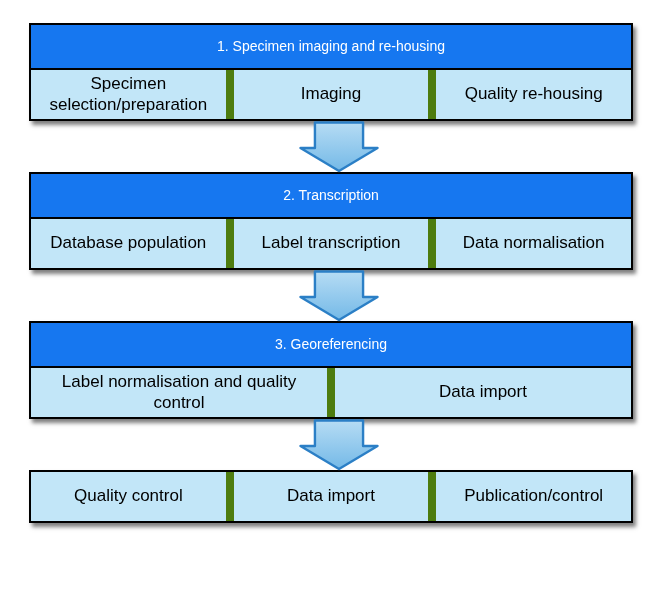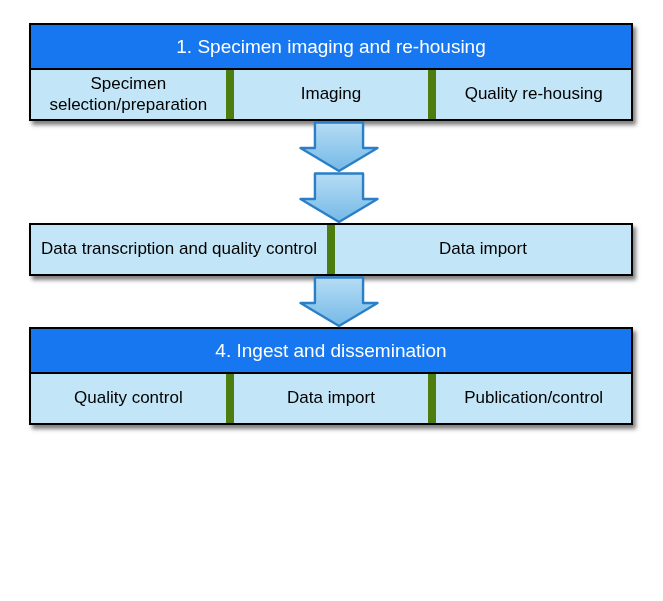--- a/index.html
+++ b/index.html
@@ -28,21 +28,21 @@
     box-shadow: 3px 4px 4px rgba(0,0,0,0.5);
     background: #c2e6f8;
   }
   .stage-header {
     height: 43px;
     line-height: 43px;
     border-bottom: 2px solid #000000;
     background: #1677f0;
     color: #ffffff;
     text-align: center;
-    font-size: 19px;
+    font-size: 14px;
     white-space: nowrap;
   }
   .stage-row {
     display: flex;
     height: 49px;
     background: #c2e6f8;
   }
   .cell {
     flex: 1 1 0;
     display: flex;
@@ -87,54 +87,62 @@
         <defs>
           <linearGradient id="grad-a1" x1="0" y1="0" x2="0" y2="1">
             <stop offset="0" stop-color="#b6dcf4"></stop>
             <stop offset="1" stop-color="#74b9e7"></stop>
           </linearGradient>
         </defs>
         <polygon points="17,1.5 67,1.5 67,28 82,28 42,52 2,28 17,28" fill="url(#grad-a1)" stroke="#2b7fc6" stroke-width="2.5" stroke-linejoin="round"></polygon>
       </svg>
     </div>
 
+    <div class="stage">
+      <div class="stage-header">2. Transcription</div>
+      <div class="stage-row">
+        <div class="cell">Database population</div>
+        <div class="cell">Label transcription</div>
+        <div class="cell">Data normalisation</div>
+      </div>
+    </div>
 
     <div class="arrow-gap">
       <svg width="82" height="52" viewBox="0 0 84 54">
         <defs>
           <linearGradient id="grad-a2" x1="0" y1="0" x2="0" y2="1">
             <stop offset="0" stop-color="#b6dcf4"></stop>
             <stop offset="1" stop-color="#74b9e7"></stop>
           </linearGradient>
         </defs>
         <polygon points="17,1.5 67,1.5 67,28 82,28 42,52 2,28 17,28" fill="url(#grad-a2)" stroke="#2b7fc6" stroke-width="2.5" stroke-linejoin="round"></polygon>
       </svg>
     </div>
 
     <div class="stage">
+      <div class="stage-header">3. Georeferencing</div>
       <div class="stage-row">
-        <div class="cell">Data transcription and quality control</div>
+        <div class="cell">Label normalisation and quality control</div>
         <div class="cell">Data import</div>
       </div>
     </div>
 
     <div class="arrow-gap">
       <svg width="82" height="52" viewBox="0 0 84 54">
         <defs>
           <linearGradient id="grad-a3" x1="0" y1="0" x2="0" y2="1">
             <stop offset="0" stop-color="#b6dcf4"></stop>
             <stop offset="1" stop-color="#74b9e7"></stop>
           </linearGradient>
         </defs>
         <polygon points="17,1.5 67,1.5 67,28 82,28 42,52 2,28 17,28" fill="url(#grad-a3)" stroke="#2b7fc6" stroke-width="2.5" stroke-linejoin="round"></polygon>
       </svg>
     </div>
 
     <div class="stage">
-      <div class="stage-header">4. Ingest and dissemination</div>
       <div class="stage-row">
         <div class="cell">Quality control</div>
         <div class="cell">Data import</div>
         <div class="cell">Publication/control</div>
       </div>
     </div>
 
   </div>
 </div>
 

